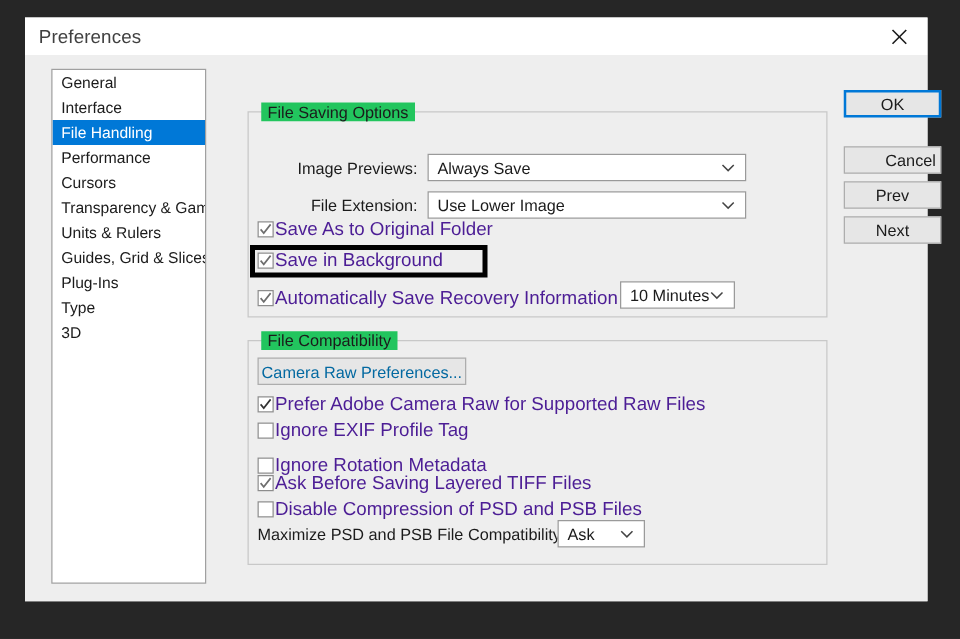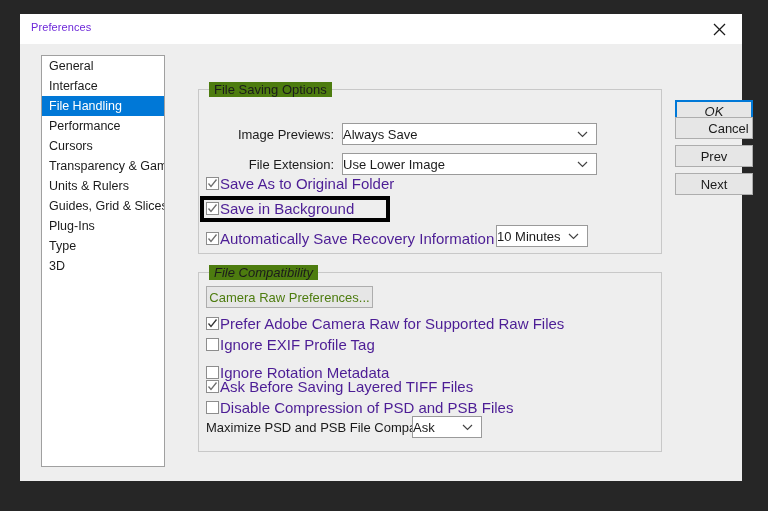--- a/index.html
+++ b/index.html
@@ -33,22 +33,22 @@
   #titlebar {
     position: relative;
     height: 30px;
     background: #ffffff;
     border-bottom: none;
   }
   #title-text {
     position: absolute;
     left: 11px;
     top: 7px;
-    font-size: 11px;
-    color: #6d28d9;
+    font-size: 15px;
+    color: #404040;
     letter-spacing: .1px;
   }
   #close-btn {
     position: absolute;
     right: 0;
     top: 0;
     width: 46px;
     height: 30px;
     display: flex;
     align-items: center;
@@ -93,38 +93,37 @@
   
   .groupbox {
     position: absolute;
     border: 1px solid #c8c8c8;
     box-sizing: border-box;
   }
   .group-legend {
     position: absolute;
     top: -8px;
     left: 10px;
-    background: #4d7c0f;
+    background: #22c55e;
     padding: 0 5px;
     font-size: 13px;
     color: #1b1b1b;
     white-space: nowrap;
   }
   #group-saving {
     left: 178px;
     top: 45px;
     width: 464px;
     height: 165px;
   }
   #group-compat {
     left: 178px;
     top: 228px;
     width: 464px;
     height: 180px;
-    font-style: italic;
   }
 
   
   .field-row {
     position: absolute;
     display: flex;
     align-items: center;
   }
   .field-label {
     font-size: 13px;
@@ -138,21 +137,21 @@
     border: 1px solid #9a9a9a;
     box-sizing: border-box;
     height: 22px;
     display: flex;
     align-items: center;
     cursor: default;
   }
   .combo-value {
     font-size: 13px;
     color: #1b1b1b;
-    padding-left: 0;
+    padding-left: 7px;
     white-space: nowrap;
   }
   .combo-arrow {
     position: absolute;
     right: 8px;
     top: 0;
     bottom: 0;
     display: flex;
     align-items: center;
   }
@@ -200,21 +199,21 @@
   
   .pushbtn {
     position: absolute;
     background: #e6e6e6;
     border: 1px solid #adadad;
     box-sizing: border-box;
     display: flex;
     align-items: center;
     justify-content: center;
     font-size: 13px;
-    color: #4d7c0f;
+    color: #0369a1;
     cursor: default;
     white-space: nowrap;
   }
   #camera-raw-btn {
     left: 186px;
     top: 242px;
     width: 167px;
     height: 22px;
   }
 
@@ -370,29 +369,29 @@
       </div>
 
       <div class="cb-row" style="left:186px; top:355px;">
         <span class="cbox"></span>
         <span class="cb-label">Disable Compression of PSD and PSB Files</span>
       </div>
 
       <div class="field-row" style="left:186px; top:376px;">
         <div class="field-label" style="text-align:left;">Maximize PSD and PSB File Compatibility:</div>
       </div>
-      <div class="combo" style="position:absolute; left:392px; top:372px; width:70px;">
+      <div class="combo" style="position:absolute; left:426px; top:372px; width:70px;">
         <span class="combo-value">Ask</span>
         <span class="combo-arrow">
           <svg width="11" height="7" viewBox="0 0 11 7">
               <polyline points="1,1 5.5,5.5 10,1" fill="none" stroke="#444" stroke-width="1.2"></polyline>
             </svg>
         </span>
       </div>
 
-      <div class="side-btn default" style="top:56px;font-style:italic;">OK</div>
+      <div class="side-btn default" style="top:28px;">OK</div>
       <div class="side-btn" style="top:73px;padding-left:29px;">Cancel</div>
       <div class="side-btn" style="top:101px;">Prev</div>
       <div class="side-btn" style="top:129px;">Next</div>
 
     </div>
   </div>
 </div>
 
 </body></html>

